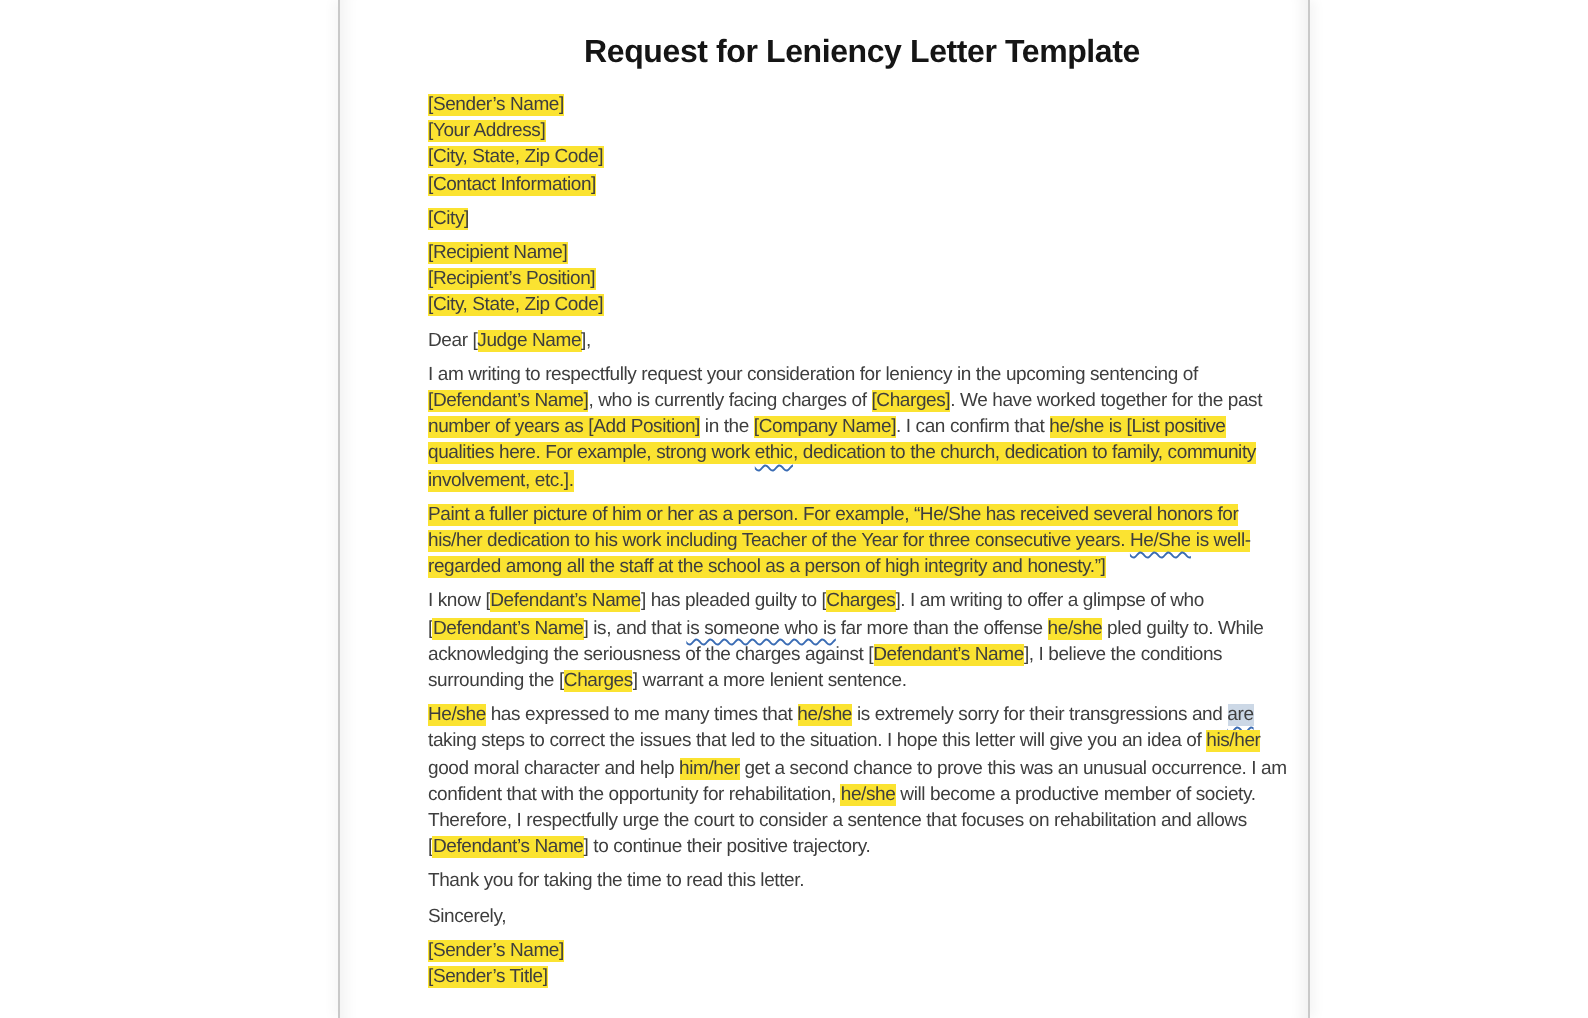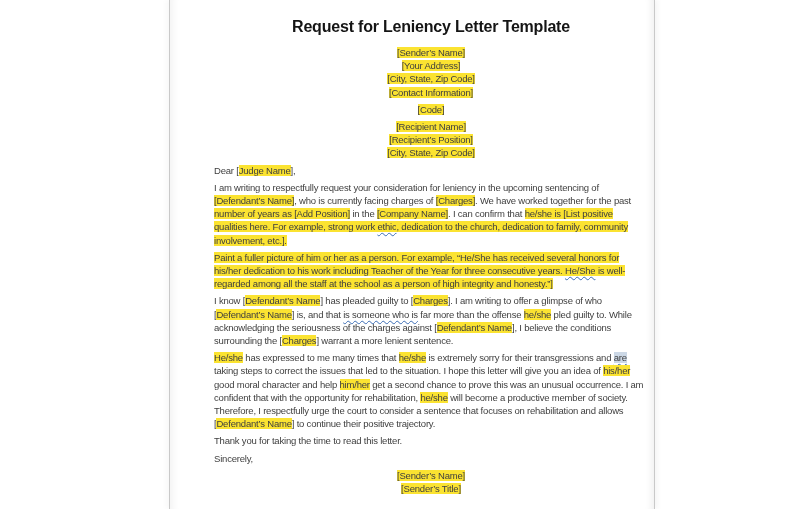--- a/index.html
+++ b/index.html
@@ -16,21 +16,21 @@
                3px 0 5px rgba(0,0,0,0.04), -3px 0 5px rgba(0,0,0,0.03);
     padding:16px 6px 0 44px;
     font-size:9.5px;line-height:13.2px;letter-spacing:-0.2px;color:#3e3e3e;
   }
   .title{
     font-size:16px;line-height:21px;font-weight:bold;color:#151515;
     text-align:center;margin:0 0 9px 0;letter-spacing:-0.2px;
   }
   .block{margin:0 0 4px 0;}
   .para{margin:0 0 4px 0;}
-  .line{white-space:nowrap;text-align:center;}
+  .line{white-space:nowrap;}
   .hl{background:#fbe331;}
   .bgsel{background:#ccd8e6;}
   .sq{
     text-decoration-line:underline;
     text-decoration-style:wavy;
     text-decoration-color:#3a6cb4;
     text-decoration-thickness:1px;
     text-underline-offset:2px;
     text-decoration-skip-ink:none;
   }
@@ -44,21 +44,21 @@
     <h1 class="title">Request for Leniency Letter Template</h1>
 
     <div class="block">
         <div class="line"><span class="hl">[Sender’s Name]</span></div>
         <div class="line"><span class="hl">[Your Address]</span></div>
         <div class="line"><span class="hl">[City, State, Zip Code]</span></div>
         <div class="line"><span class="hl">[Contact Information]</span></div>
       </div>
 
     <div class="block">
-        <div class="line"><span class="hl">[Code]</span></div>
+        <div class="line"><span class="hl">[City]</span></div>
       </div>
 
     <div class="block">
         <div class="line"><span class="hl">[Recipient Name]</span></div>
         <div class="line"><span class="hl">[Recipient’s Position]</span></div>
         <div class="line"><span class="hl">[City, State, Zip Code]</span></div>
       </div>
 
     <p class="para"><span>Dear [</span><span class="hl">Judge Name</span><span>],</span></p>
 

